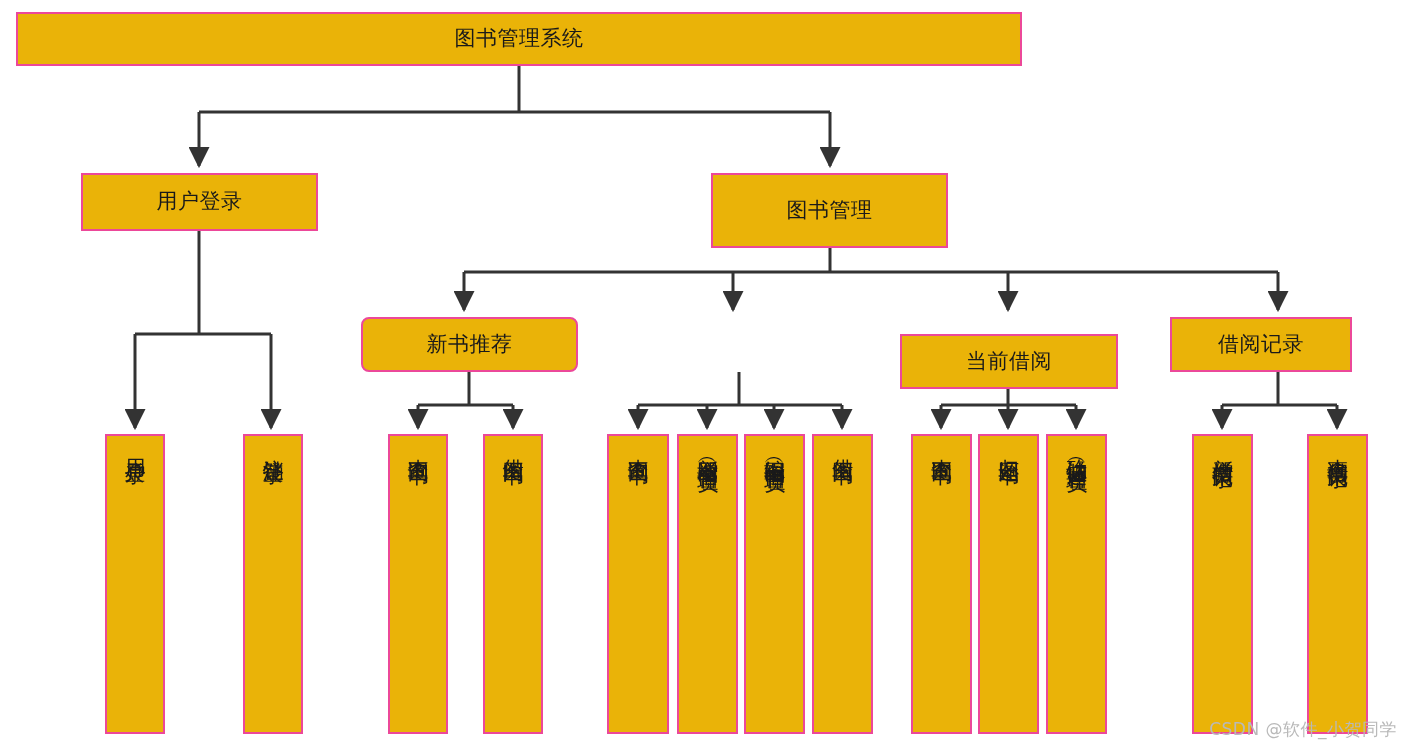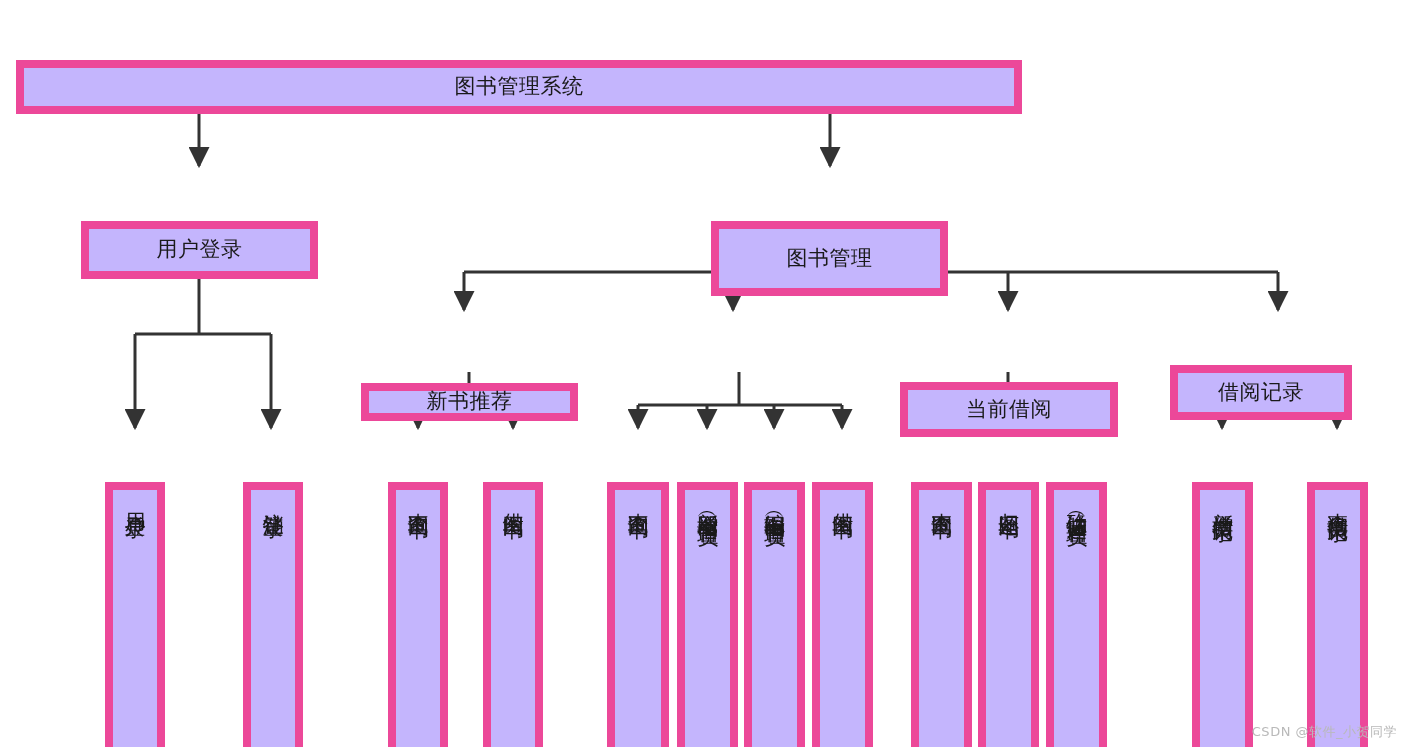--- a/index.html
+++ b/index.html
@@ -21,27 +21,26 @@
     position: absolute;
     left: 0;
     top: 0;
     width: 1405px;
     height: 747px;
     pointer-events: none;
   }
   .node {
     position: absolute;
     box-sizing: border-box;
-    background: #c4b5fd;
-    border: 8px solid #ec4899;
+    background: #eab308;
+    border: 2px solid #ec4899;
     display: flex;
     align-items: center;
     justify-content: center;
     color: #1a1a1a;
-    margin-top: 48px;
   }
   .node.horizontal {
     font-size: 21px;
     letter-spacing: 0.5px;
     line-height: 1.2;
   }
   .node.vertical {
     writing-mode: vertical-rl;
     text-orientation: upright;
     font-size: 21px;
@@ -52,21 +51,21 @@
     align-items: center;
   }
   .node .label {
     display: block;
     text-align: center;
   }
   #watermark {
     position: absolute;
     right: 8px;
     bottom: 6px;
-    font-size: 13px;
+    font-size: 17px;
     color: #b9b9b9;
     letter-spacing: 0.5px;
     white-space: nowrap;
     user-select: none;
   }
 </style>
 </head>
 <body>
 
 <div id="diagram-root">
@@ -125,21 +124,21 @@
     <span class="label">图书管理系统</span>
   </div>
 
   <div class="node horizontal" style="left:81px; top:173px; width:237px; height:58px;">
     <span class="label">用户登录</span>
   </div>
   <div class="node horizontal" style="left:711px; top:173px; width:237px; height:75px;">
     <span class="label">图书管理</span>
   </div>
 
-  <div class="node horizontal" style="left:361px; top:335px; width:217px; height:38px;">
+  <div class="node horizontal" style="left:361px; top:317px; width:217px; height:55px;border-radius:8px;">
     <span class="label">新书推荐</span>
   </div>
   <div class="node horizontal" style="left:900px; top:334px; width:218px; height:55px;">
     <span class="label">当前借阅</span>
   </div>
   <div class="node horizontal" style="left:1170px; top:317px; width:182px; height:55px;">
     <span class="label">借阅记录</span>
   </div>
 
   <div class="node vertical" style="left:105px; top:434px; width:60px; height:300px;">

